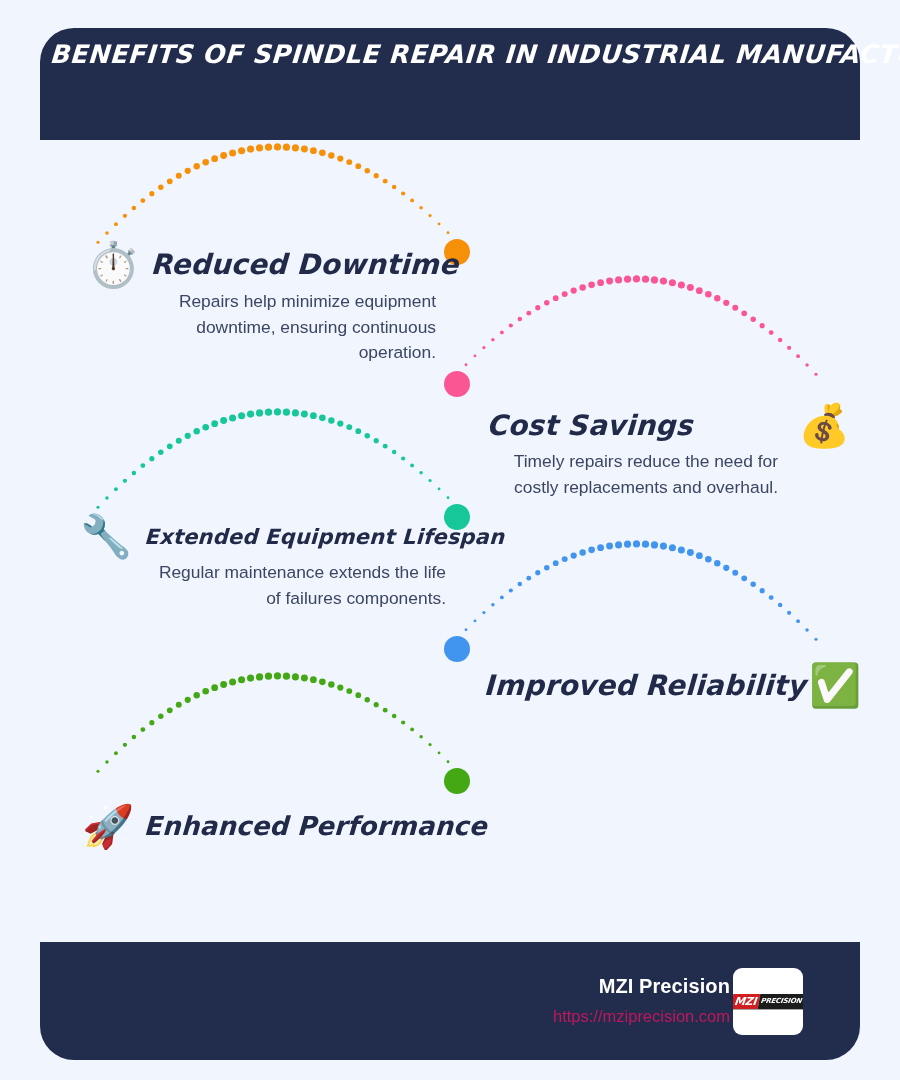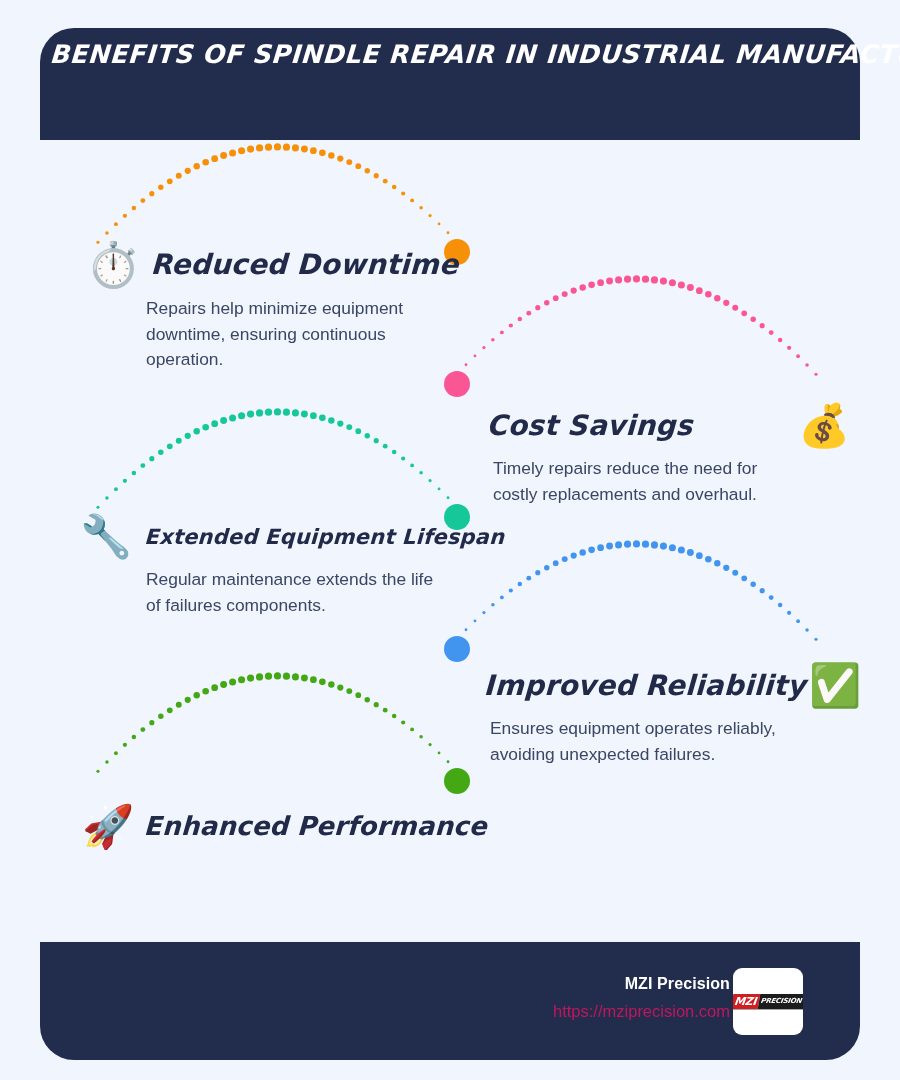--- a/index.html
+++ b/index.html
@@ -81,21 +81,22 @@
     color: #212b49;
     letter-spacing: 0.2px;
     line-height: 1.05;
     transform: skewX(-5deg);
   }
   .block-body {
     font-family: "Liberation Sans", sans-serif;
     font-size: 17.4px;
     color: #3a4663;
     line-height: 1.47;
-    margin-top: 9px;
+    margin-top: 2px;
+    text-align: right;
   }
 
   
   .block.left  { text-align: left; }
   .block.right { text-align: left; }
 
   
   .footer-bar {
     position: absolute;
     left: 40px;
@@ -108,21 +109,21 @@
   }
   .footer-brand {
     position: absolute;
     right: 170px;
     top: 975px;
     text-align: right;
     color: #ffffff;
   }
   .footer-name {
     font-family: "Liberation Sans", sans-serif;
-    font-size: 16px;
+    font-size: 20px;
     font-weight: 700;
     letter-spacing: 0.1px;
   }
   .footer-url {
     font-family: "Liberation Sans", sans-serif;
     font-size: 16.5px;
     font-weight: 400;
     margin-top: 9px;
     color: #be185d;
   }
@@ -407,21 +408,20 @@
       <span class="block-title" style="font-size:21px;">Extended Equipment Lifespan</span>
     </div>
     <div class="block-body" style="margin-left:66px; width:300px;">Regular maintenance extends the life of failures components.</div>
   </div>
 
   <div class="block right" style="left:486px; top:665px; width:340px;">
     <div class="block-head">
       <span class="block-title" style="font-size:28px;">Improved Reliability</span>
       <span class="block-emoji" style="font-size:42px; margin-left:2px;">✅</span>
     </div>
-    <div class="block-body" style="margin-left:4px; width:295px;">Ensures equipment operates reliably, avoiding unexpected failures.</div>
   </div>
 
   <div class="block left" style="left:82px; top:806px; width:370px;">
     <div class="block-head">
       <span class="block-emoji" style="font-size:42px; margin-right:12px;">🚀</span>
       <span class="block-title" style="font-size:26px;">Enhanced Performance</span>
     </div>
   </div>
 
   <div class="footer-bar"></div>

